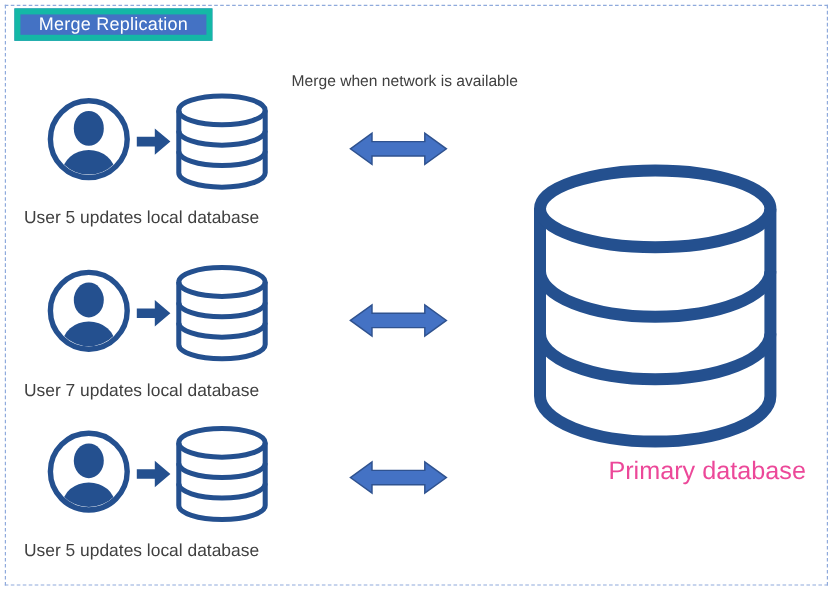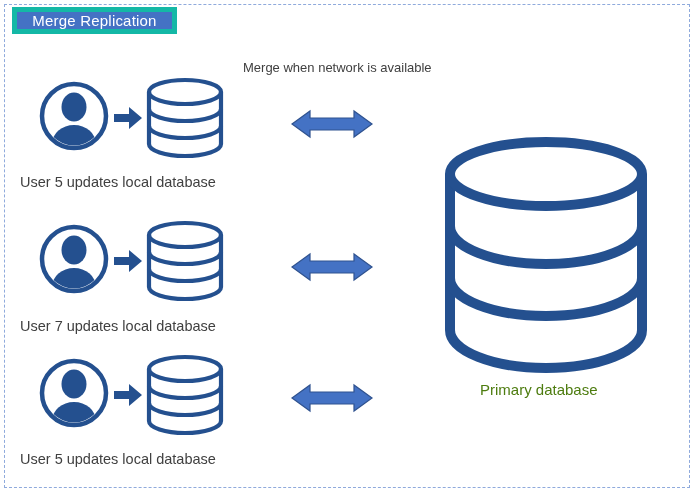--- a/index.html
+++ b/index.html
@@ -57,24 +57,24 @@
   .merge-label {
     position: absolute;
     left: 243px;
     top: 60px;
     color: #404040;
     font-size: 13px;
     white-space: nowrap;
   }
   .primary-label {
     position: absolute;
-    left: 480px;
+    left: 507px;
     top: 381px;
-    color: #4d7c0f;
-    font-size: 15px;
+    color: #ec4899;
+    font-size: 21px;
     white-space: nowrap;
   }
   
   .user-row {
     position: absolute;
     left: 0;
     width: 696px;
     height: 0;
   }
   .avatar-icon {

